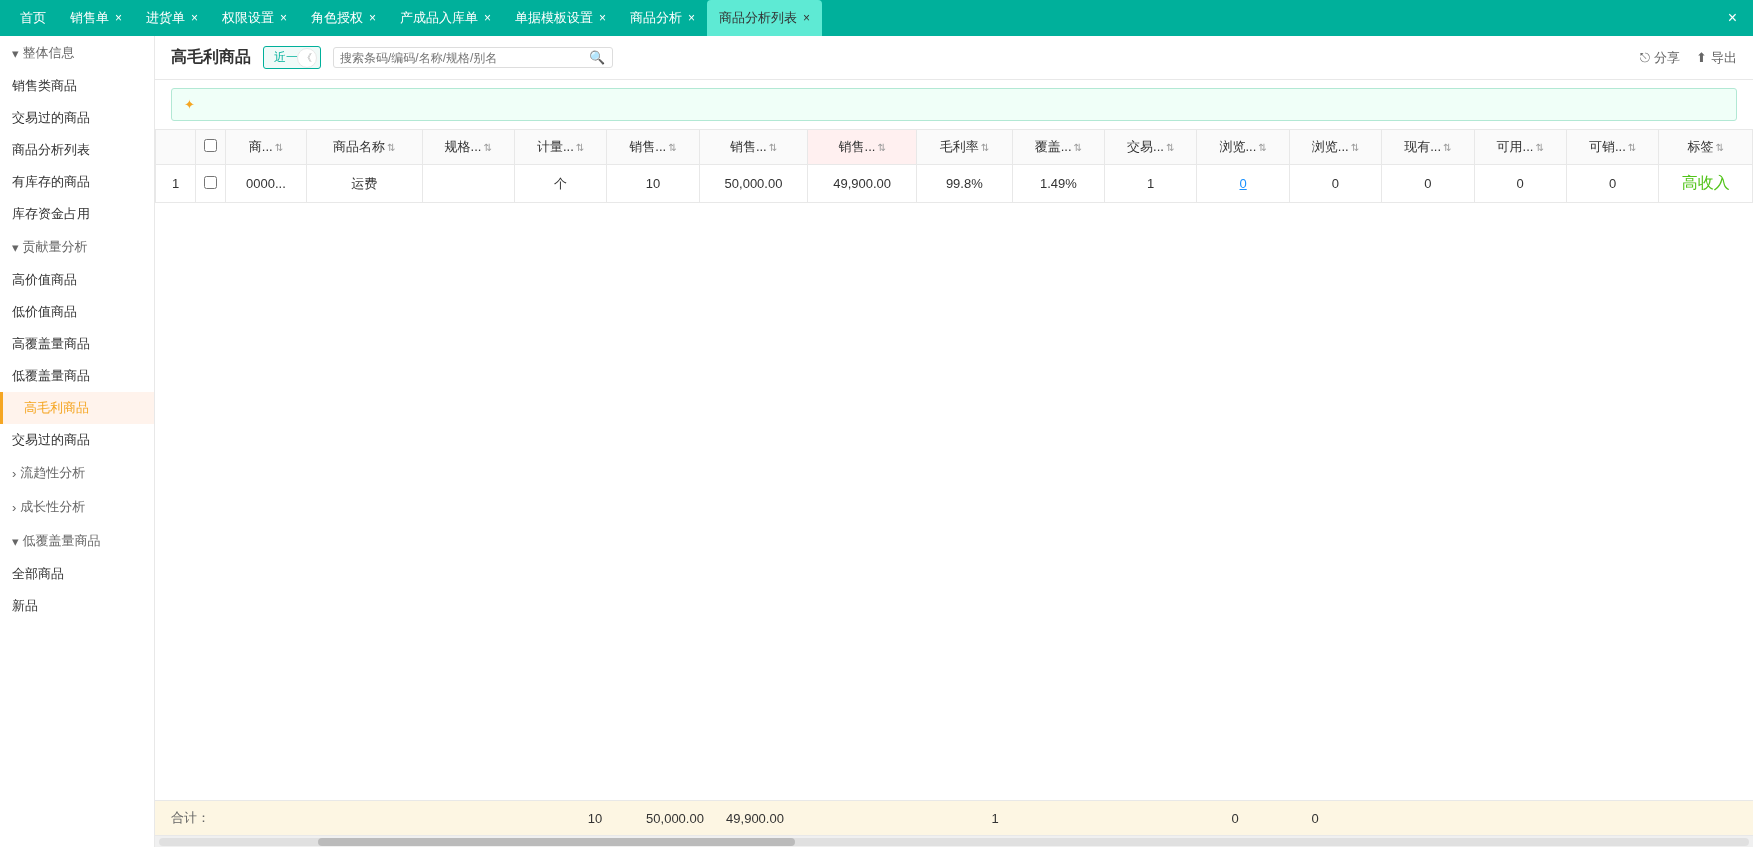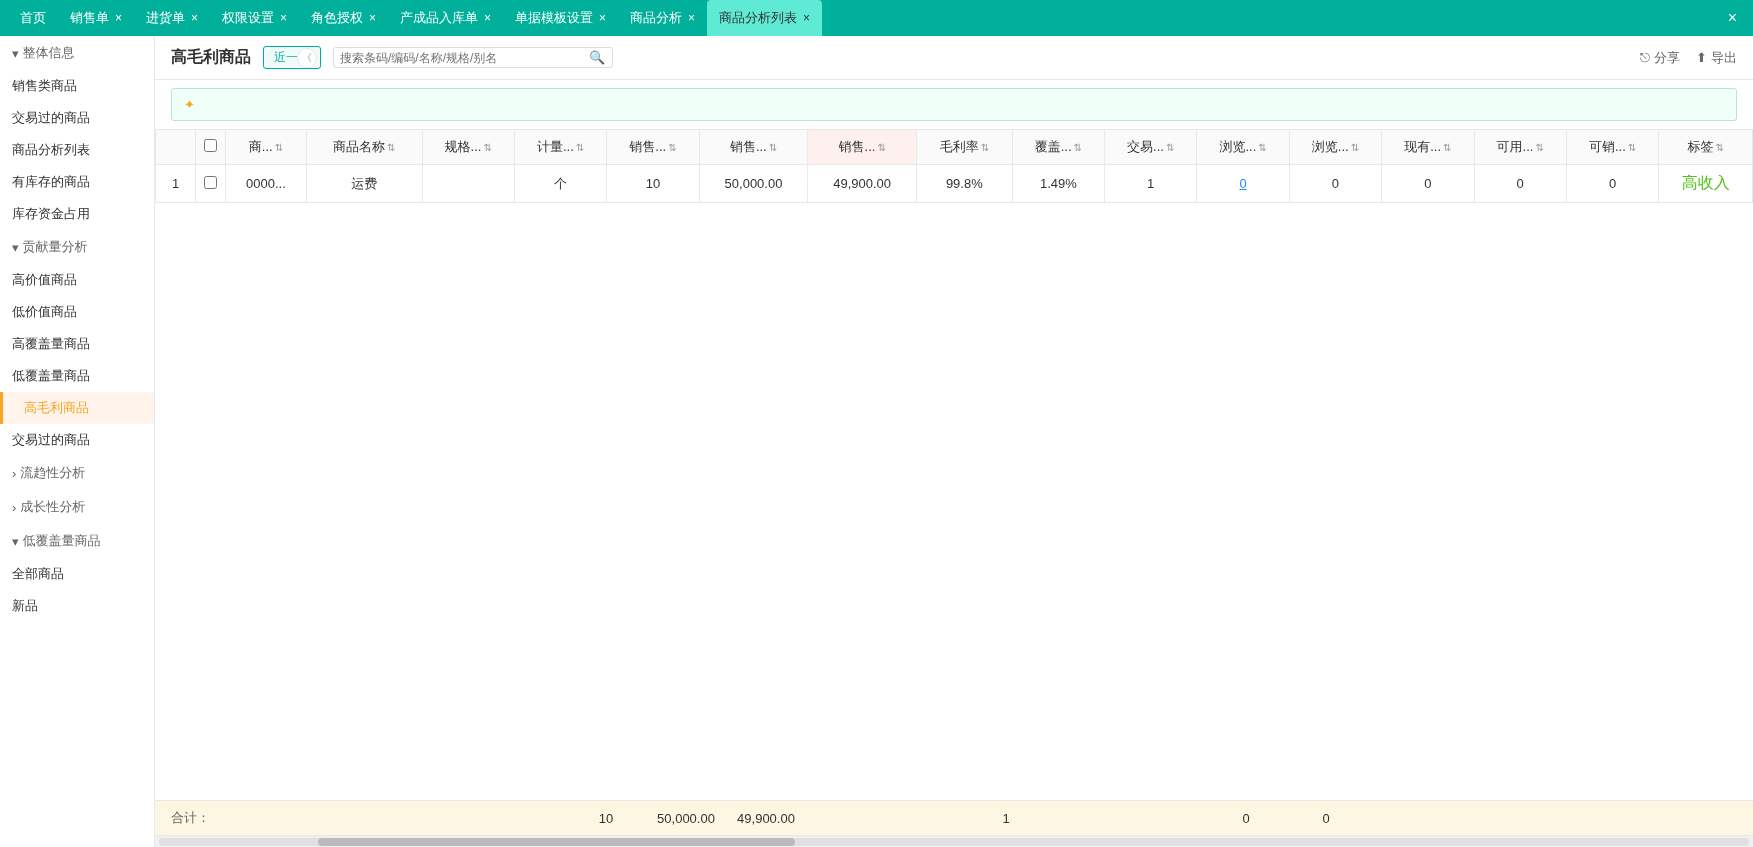--- a/index.html
+++ b/index.html
@@ -217,21 +217,21 @@
     .table-footer {
       background: #fdf6e3;
       border-top: 1px solid #e8e8e8;
       padding: 8px 16px;
       display: flex;
       align-items: center;
       font-size: 13px;
       color: #333;
       flex-shrink: 0;
     }
-    .footer-label { margin-right: 16px; color: #666; }
+    .footer-label { margin-right: 5px; color: #666; }
     .footer-values {
       display: flex;
       gap: 0;
       flex: 1;
     }
     .footer-cell {
       min-width: 80px;
       text-align: center;
       padding: 0 6px;
     }

